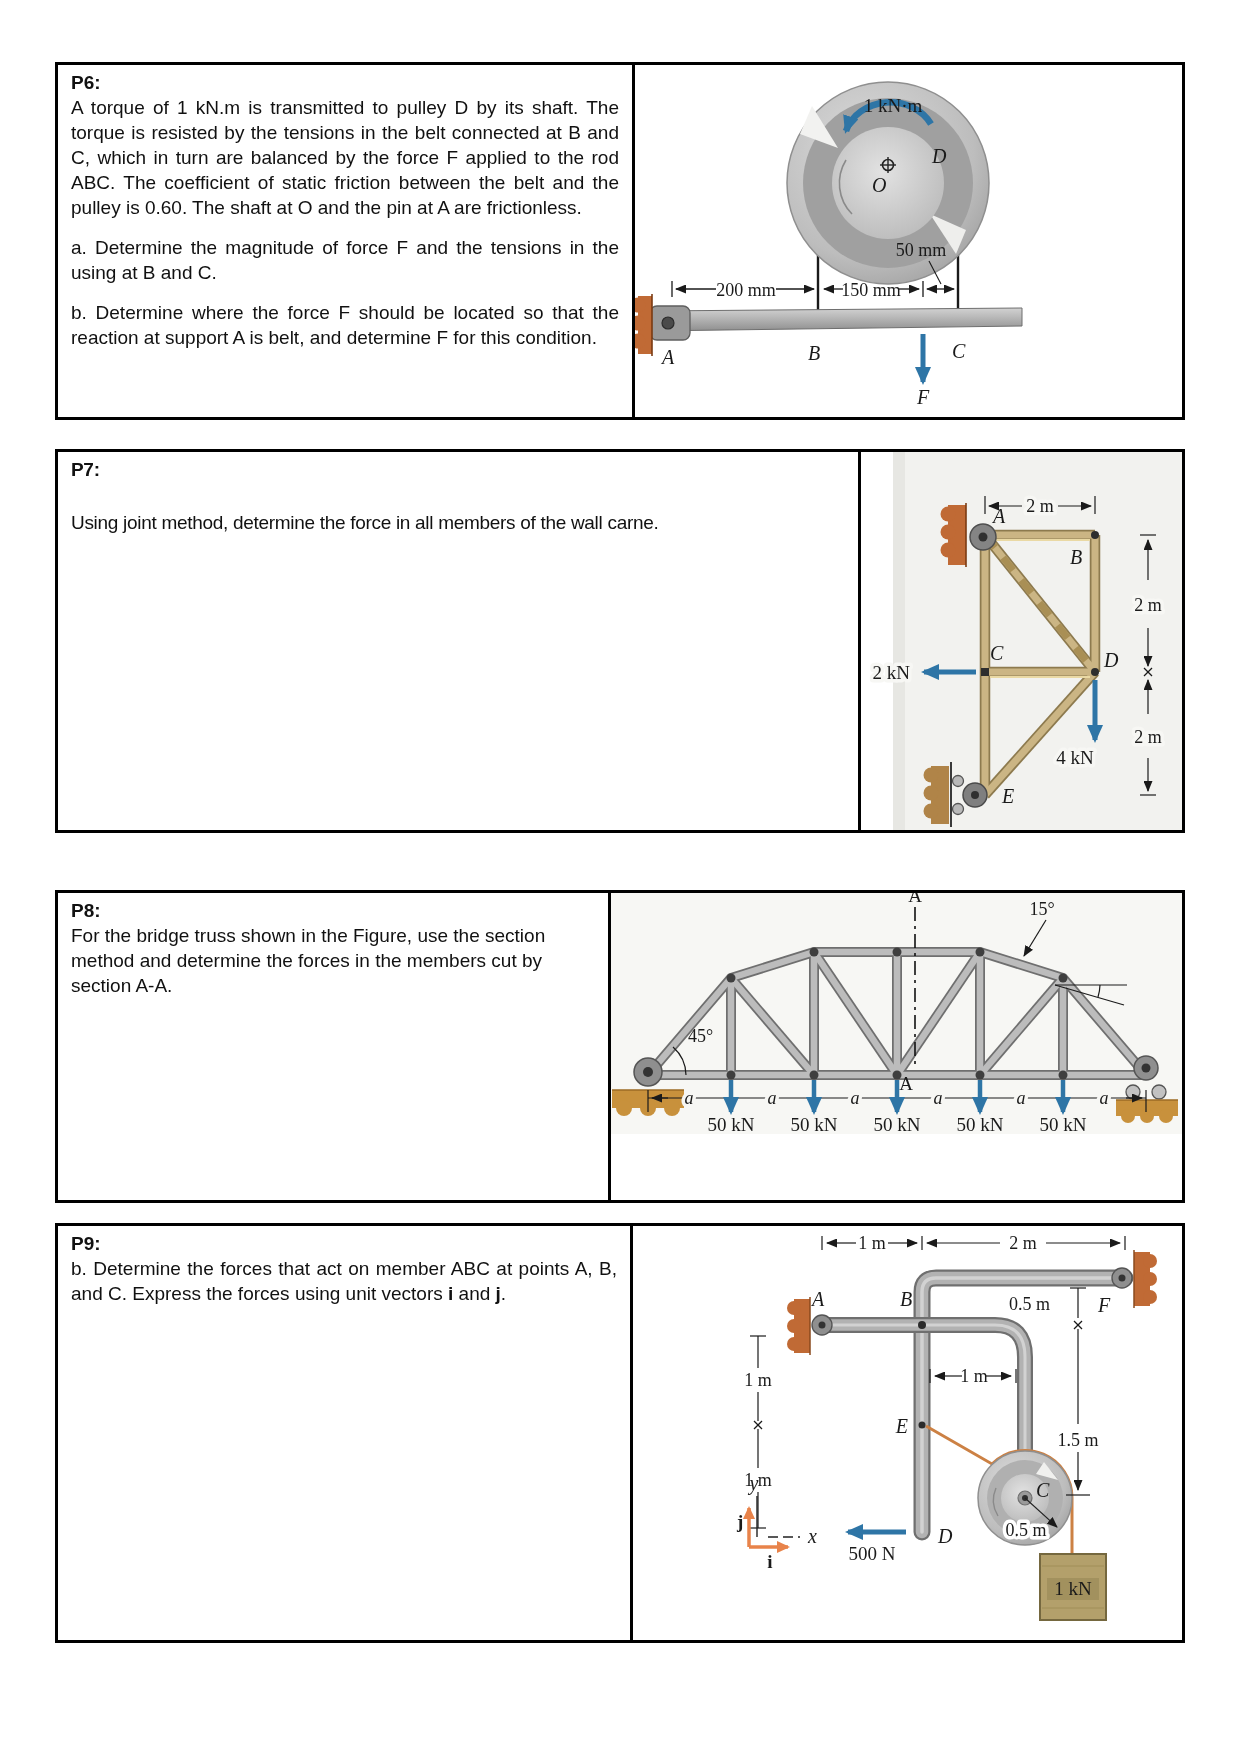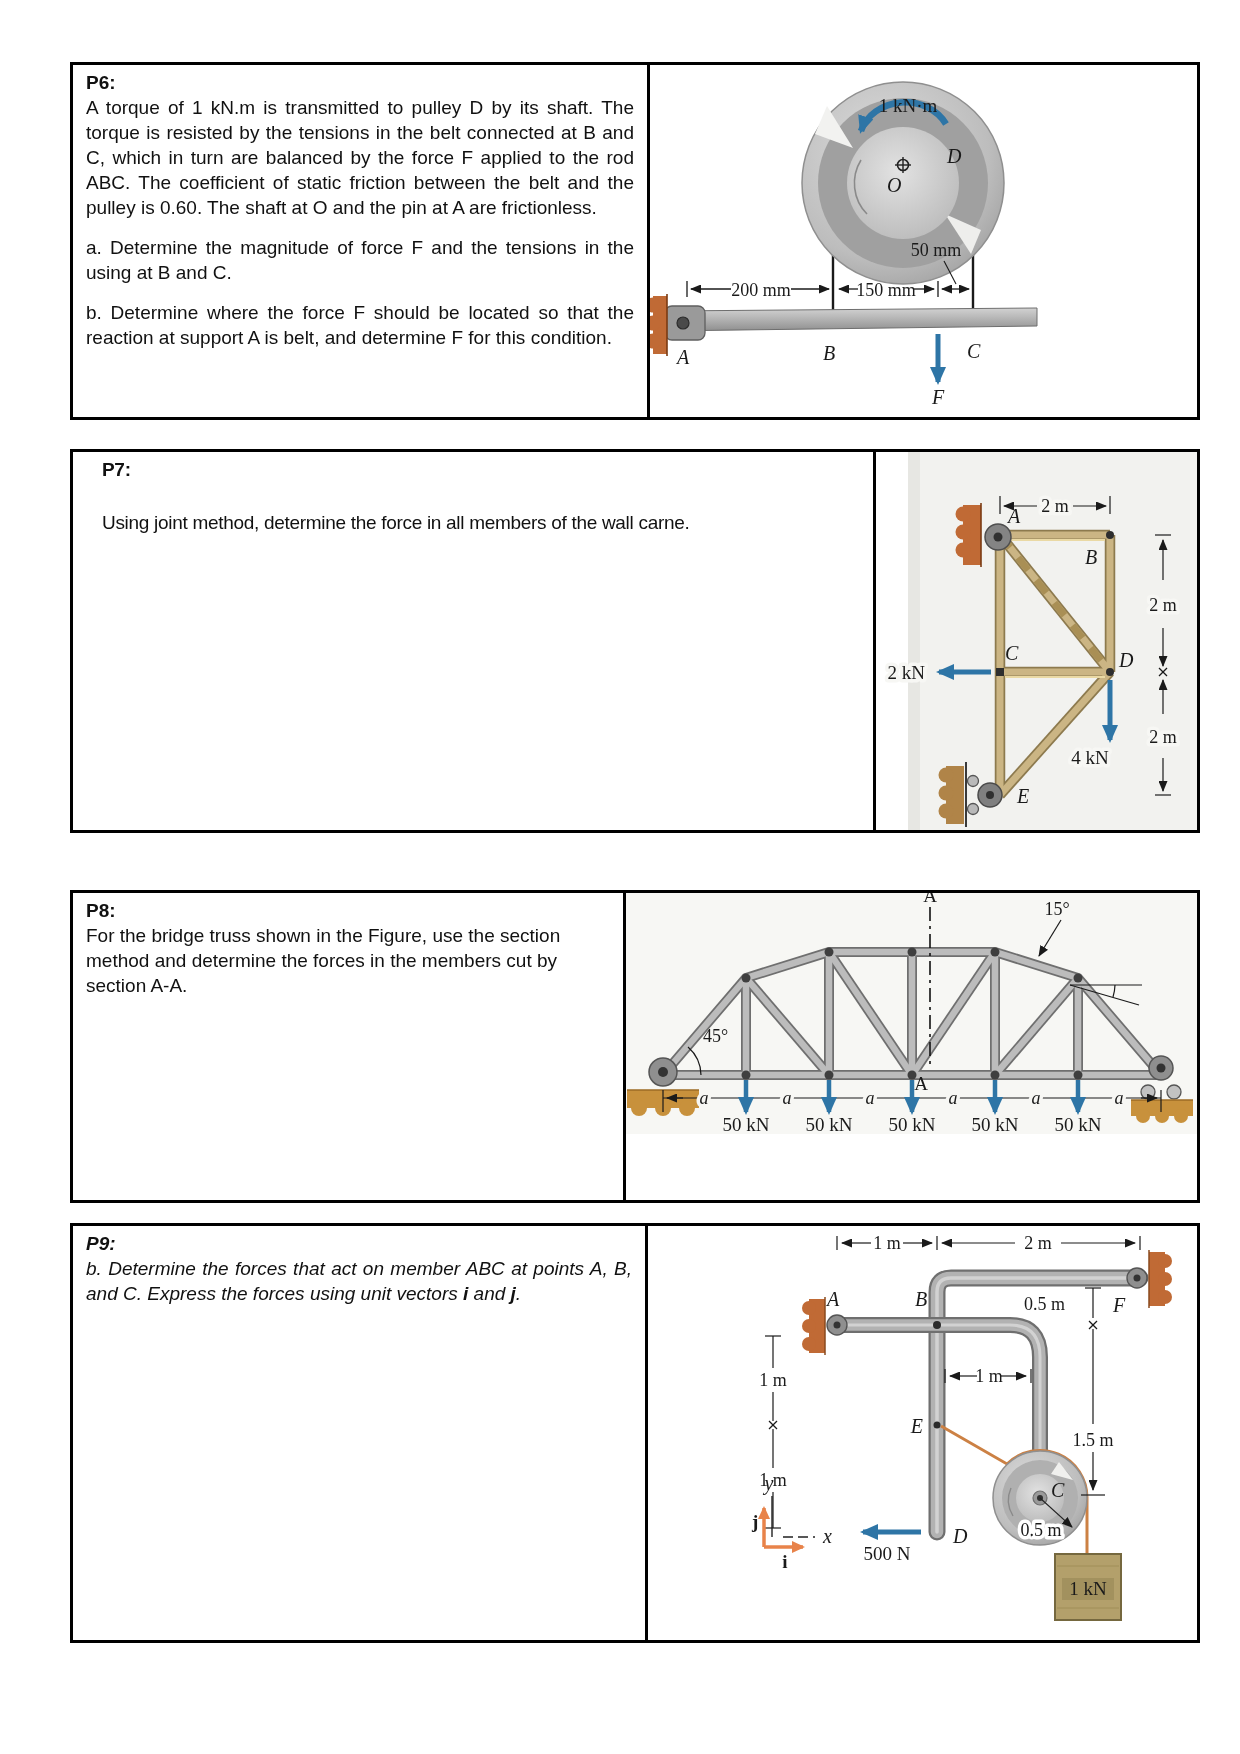--- a/index.html
+++ b/index.html
@@ -1,18 +1,18 @@
 <!DOCTYPE html>
 <html><head>
 <meta charset="utf-8">
 <style>
   html,body { margin:0; padding:0; }
   body { width:1240px; height:1754px; background:#ffffff; position:relative;
          font-family:"Liberation Sans",sans-serif; color:#111; }
-  .pbox { position:absolute; left:70px; width:1130px; border:3px solid #000;
+  .pbox { position:absolute; left:55px; width:1130px; border:3px solid #000;
           box-sizing:border-box; background:#fff; }
   .ptext { position:absolute; top:0; left:0; padding:5px 13px 0 13px; box-sizing:border-box;
            font-size:19px; line-height:25px; text-align:justify; }
   .phead { font-weight:bold; text-align:left; }
   .ptext p { margin:0; }
   .gap { height:15px; }
   .divider { position:absolute; top:0; bottom:0; width:3px; background:#000; }
   svg.fig { position:absolute; top:0; display:block; }
   .lbl  { font-family:"Liberation Serif",serif; font-style:italic; font-size:20px; fill:#1a1a1a; }
   .dim  { font-family:"Liberation Serif",serif; font-size:18px; fill:#1a1a1a; }
@@ -118,21 +118,21 @@
     <line x1="923" y1="334" x2="923" y2="382" stroke="#2e75a6" stroke-width="5" marker-end="url(#arrB)"></line>
     <text class="lbl" x="917" y="404">F</text>
 
     <text class="lbl" x="662" y="364">A</text>
     <text class="lbl" x="808" y="360">B</text>
     <text class="lbl" x="952" y="358">C</text>
   </svg>
 </section>
 
 <section class="pbox" style="top:449px; height:384px;">
-  <div class="ptext p7c" style="width:800px;margin-left:16px;">
+  <div class="ptext p7c" style="width:800px;">
     <p class="phead">P7:</p>
     <div class="gap" style="height:28px;"></div>
     <p>Using joint method, determine the force in all members of the wall carne.</p>
   </div>
   <div class="divider" style="left:800px;"></div>
 
   <svg class="fig" style="left:803px;" width="321" height="378" viewBox="861 452 321 378">
     <rect x="893" y="452" width="289" height="378" fill="#f2f2ef"></rect>
     <rect x="893" y="452" width="12" height="378" fill="#e7e7e3"></rect>
 
@@ -335,21 +335,21 @@
       <path d="M1100,985 A46,46 0 0 1 1098,997"></path>
     </g>
 
     <line x1="915" y1="907" x2="915" y2="1068" stroke="#111" stroke-width="1.6" stroke-dasharray="14 5 3 5"></line>
     <text class="frc" x="915" y="902" text-anchor="middle">A</text>
     <text class="frc" x="906" y="1090" text-anchor="middle">A</text>
   </svg>
 </section>
 
 <section class="pbox" style="top:1223px; height:420px;">
-  <div class="ptext" style="width:572px;font-style:italic;">
+  <div class="ptext" style="width:572px;">
     <p class="phead">P9:</p>
     <p><span>b. Determine the forces that act on member ABC at points A, B, and C. Express the forces using unit vectors </span><span class="bi">i</span><span> and </span><span class="bi">j</span><span>.</span></p>
   </div>
   <div class="divider" style="left:572px;"></div>
 
   <svg class="fig" style="left:575px;" width="549" height="414" viewBox="633 1226 549 414">
 
     <g fill="none">
       <path d="M 922,1532 L 922,1292 Q 922,1278 936,1278 L 1125,1278" stroke="#6f6f6f" stroke-width="17" stroke-linecap="round"></path>
       <path d="M 922,1532 L 922,1292 Q 922,1278 936,1278 L 1125,1278" stroke="#b2b2b2" stroke-width="12.5" stroke-linecap="round"></path>

